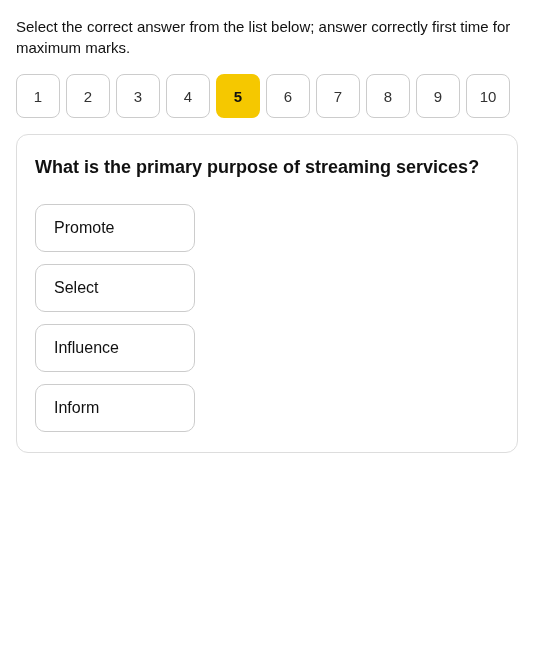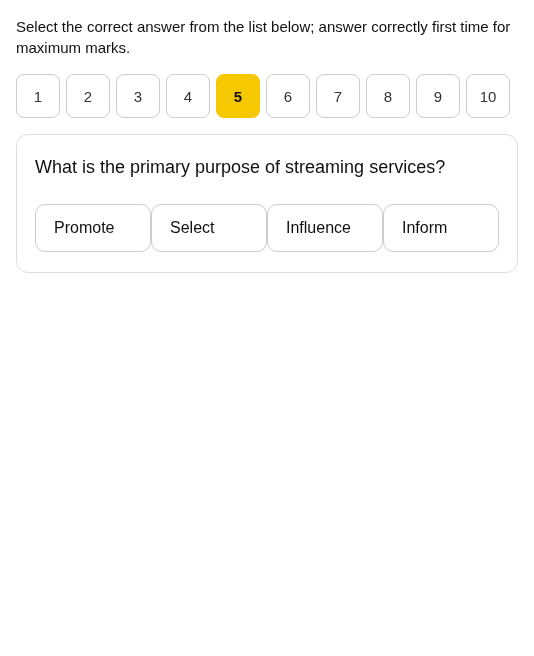--- a/index.html
+++ b/index.html
@@ -54,29 +54,30 @@
 
     .question-card {
       border: 1.5px solid #ddd;
       border-radius: 12px;
       padding: 20px 18px;
       background: #fff;
     }
 
     .question-text {
       font-size: 18px;
-      font-weight: 400;
+      font-weight: 700;
       color: #111;
       margin-bottom: 24px;
       line-height: 1.4;
     }
 
     .answers-list {
       display: flex;
-      gap: 0;
+      flex-direction: column;
+      gap: 12px;
     }
 
     .answer-btn {
       border: 1.5px solid #ccc;
       border-radius: 10px;
       padding: 14px 18px;
       background: #fff;
       font-size: 16px;
       color: #111;
       text-align: left;

